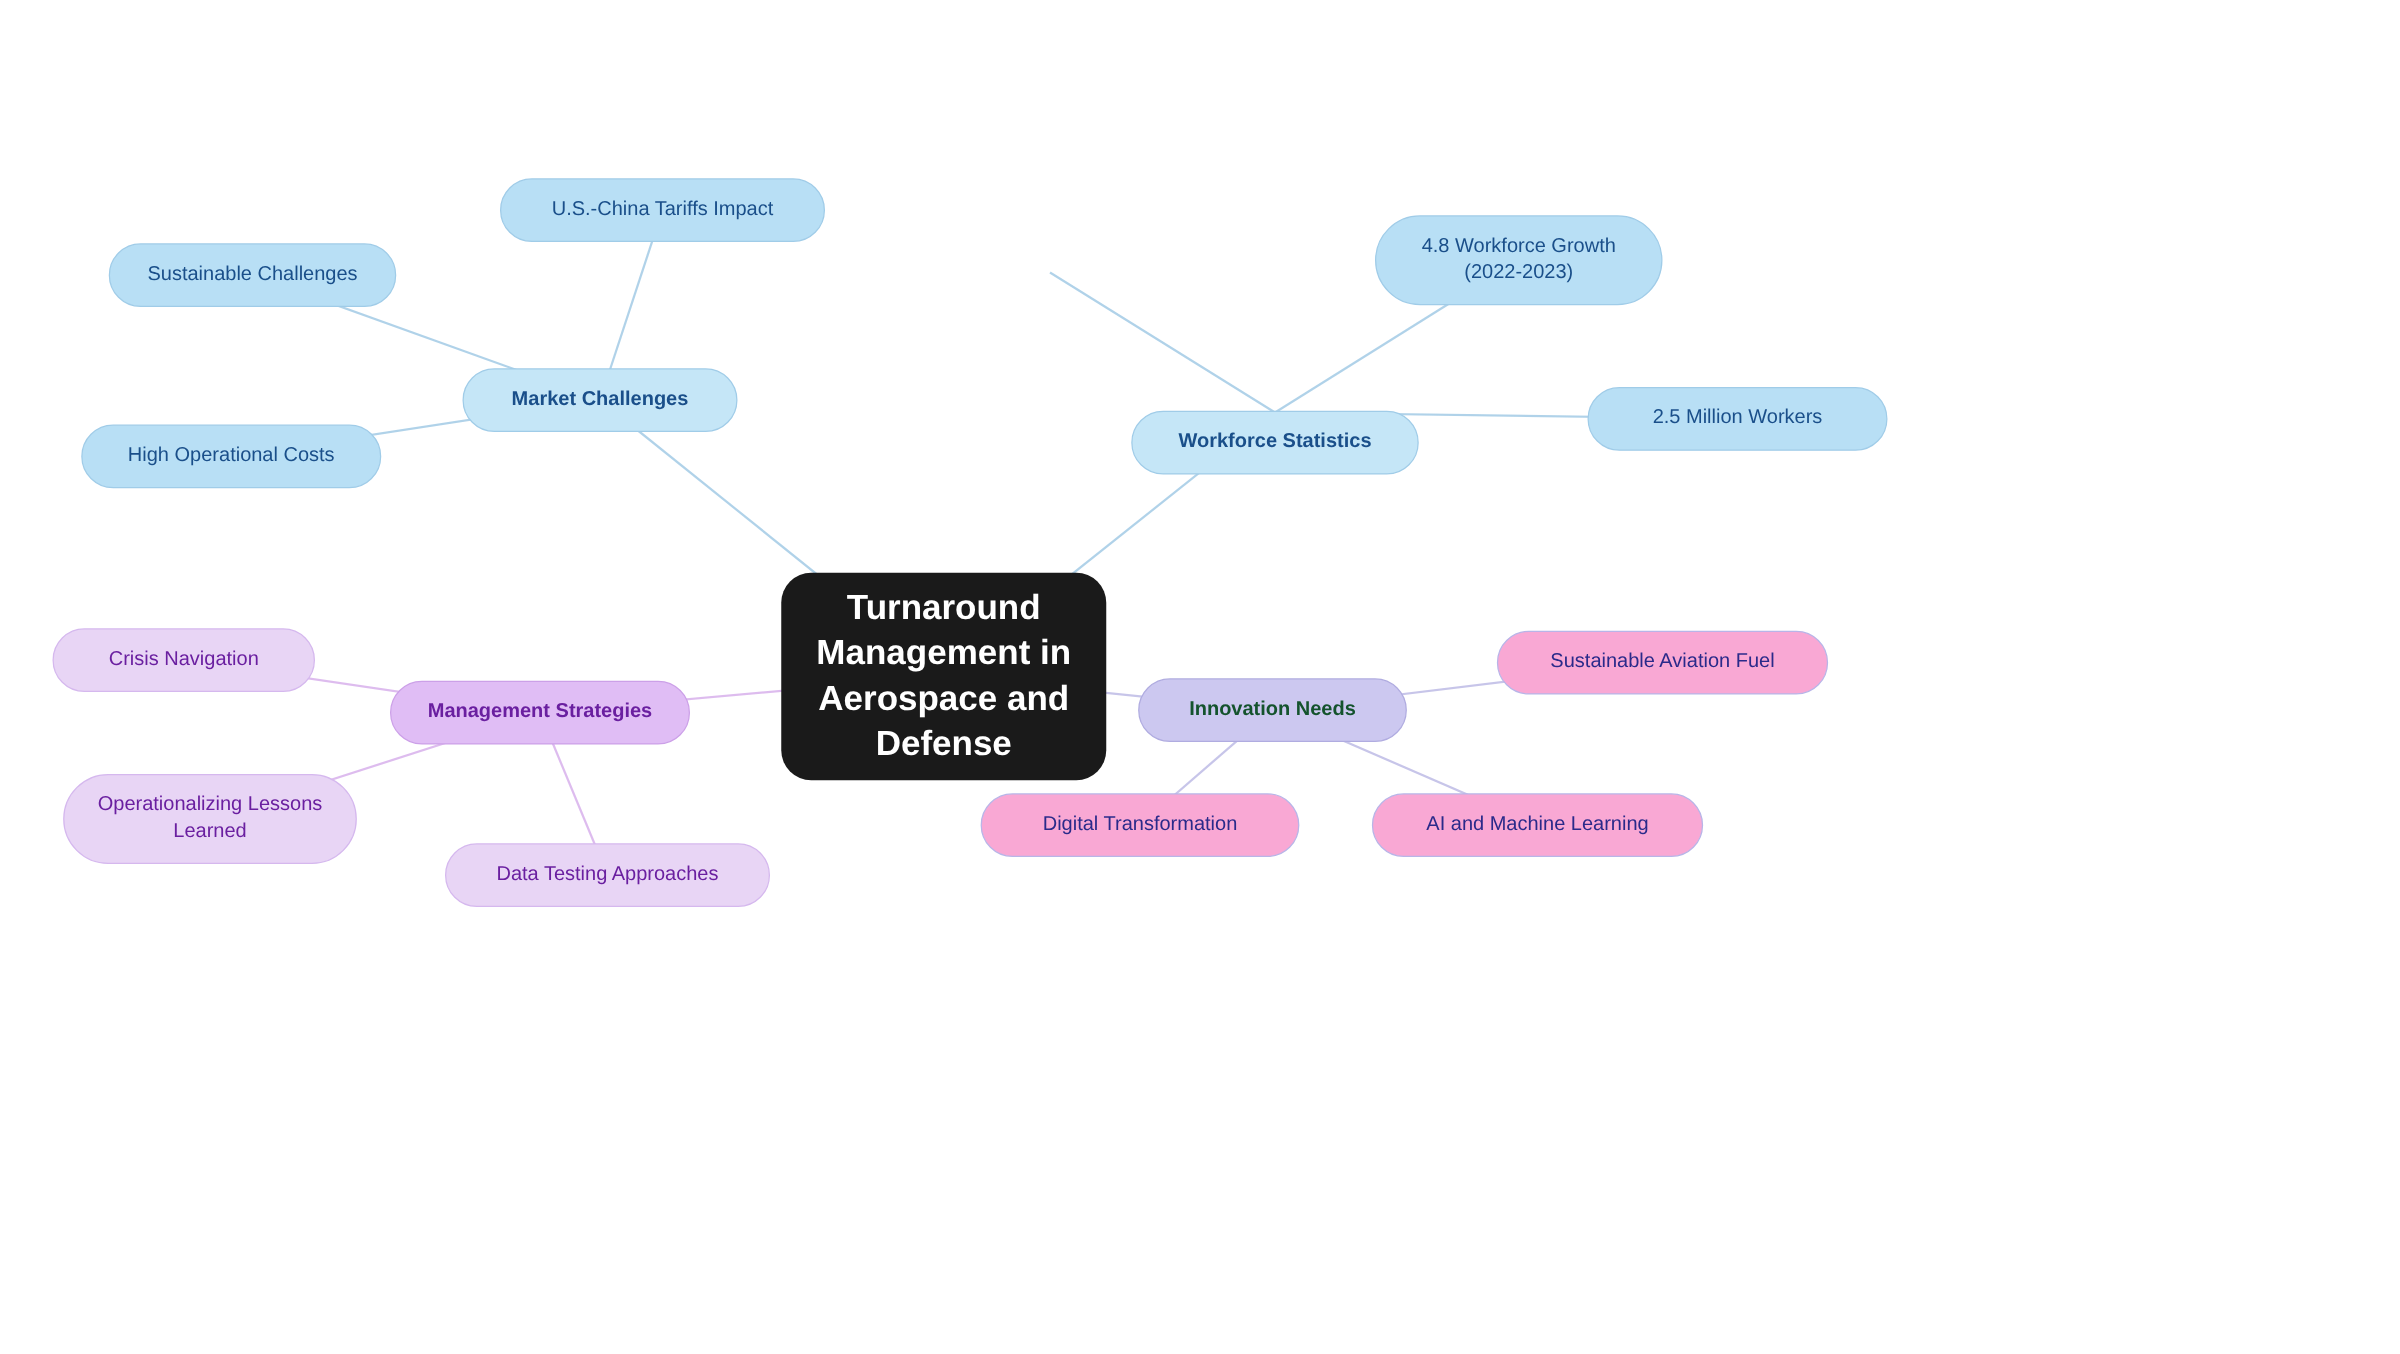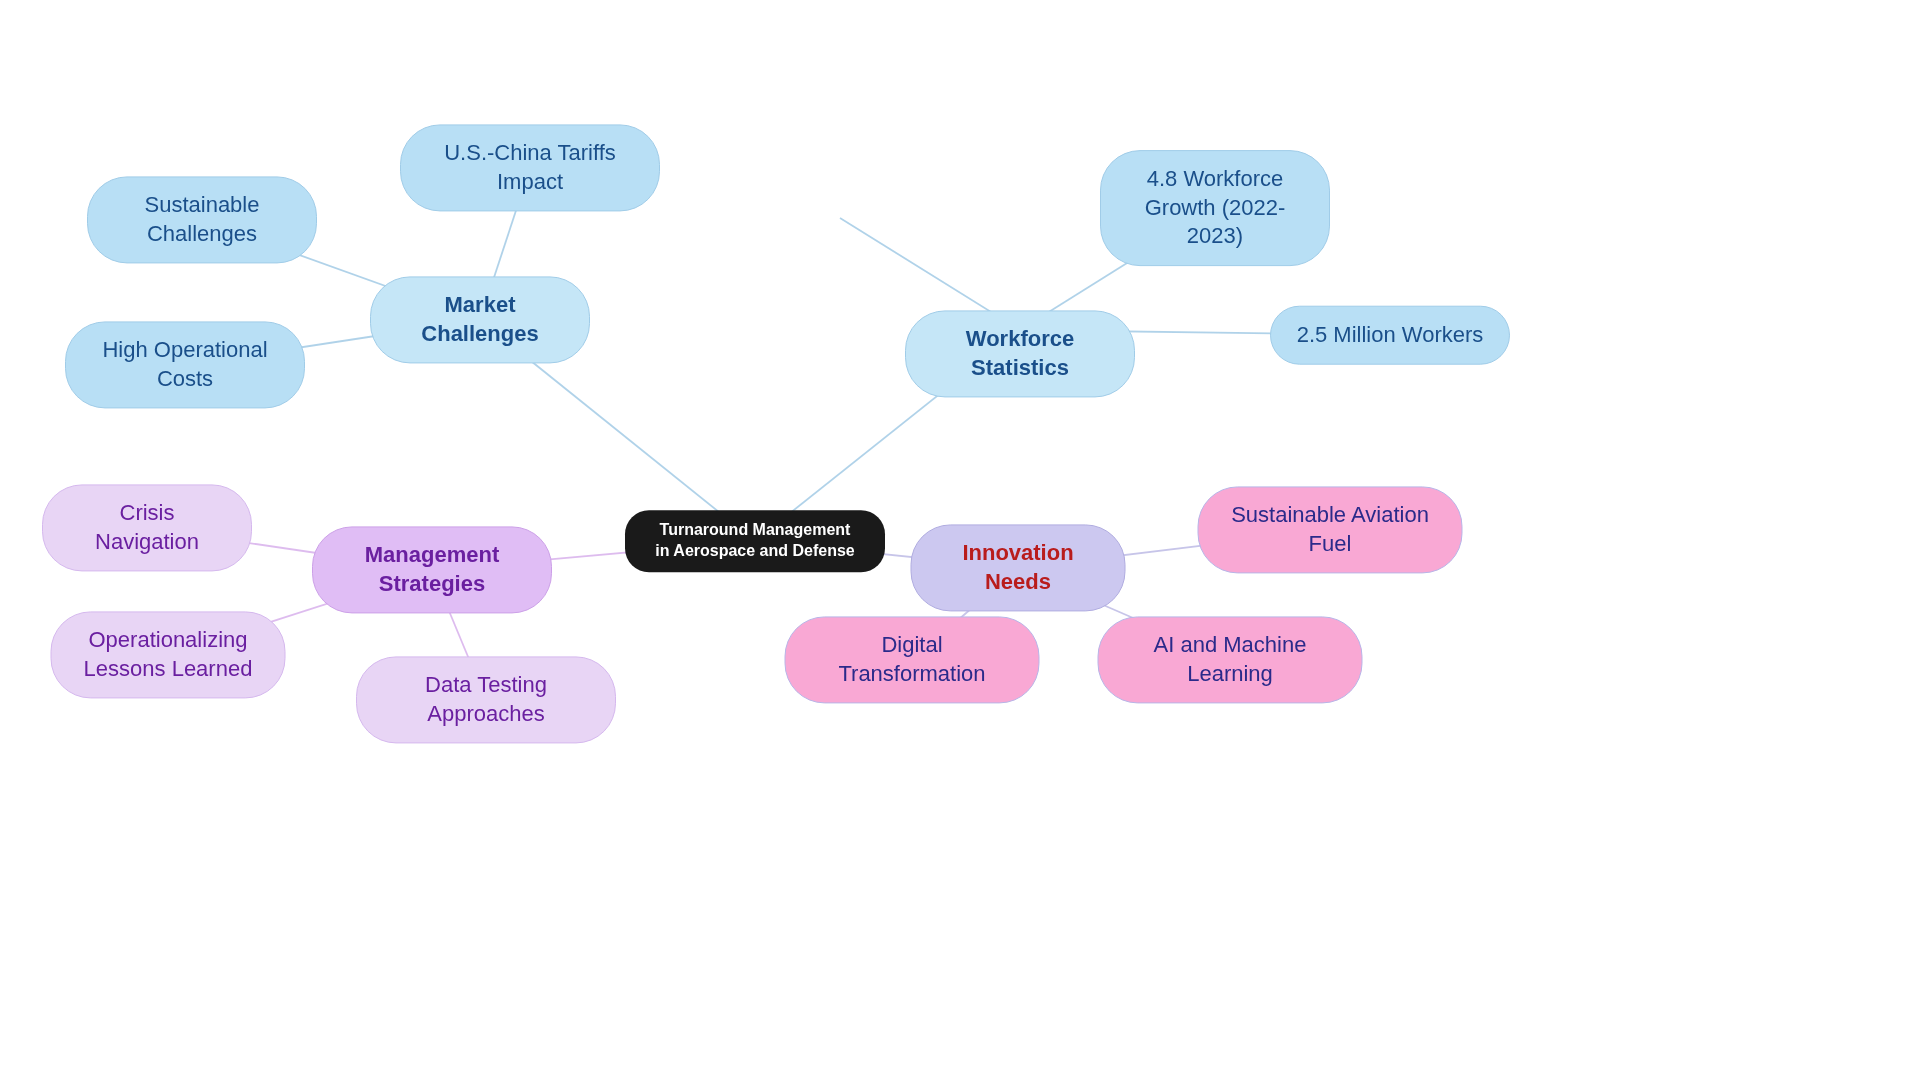--- a/index.html
+++ b/index.html
@@ -28,30 +28,30 @@
     }
 
     .node {
       position: absolute;
       border-radius: 40px;
       display: flex;
       align-items: center;
       justify-content: center;
       text-align: center;
       padding: 14px 24px;
-      font-size: 22px;
+      font-size: 16px;
       font-weight: 500;
       line-height: 1.3;
       transform: translate(-50%, -50%);
     }
 
     .node-center {
       background: #1a1a1a;
       color: #ffffff;
-      font-size: 16px;
+      font-size: 28px;
       font-weight: 600;
       width: 260px;
       padding: 10px 28px;
       border-radius: 24px;
     }
 
     .node-blue {
       background: #b8dff5;
       color: #1a4f8a;
       border: 1.5px solid #a0cce8;
@@ -78,21 +78,21 @@
     }
 
     .node-lavender {
       background: #f9a8d4;
       color: #2a2a8a;
       border: 1.5px solid #b8b5e8;
     }
 
     .node-lavender-mid {
       background: #ccc8f0;
-      color: #b91c1c;
+      color: #14532d;
       border: 1.5px solid #b0ace0;
       font-weight: 600;
     }
   </style>
 </head>
 <body>
 
 <div class="mindmap-container">
 
   <svg class="connections">

